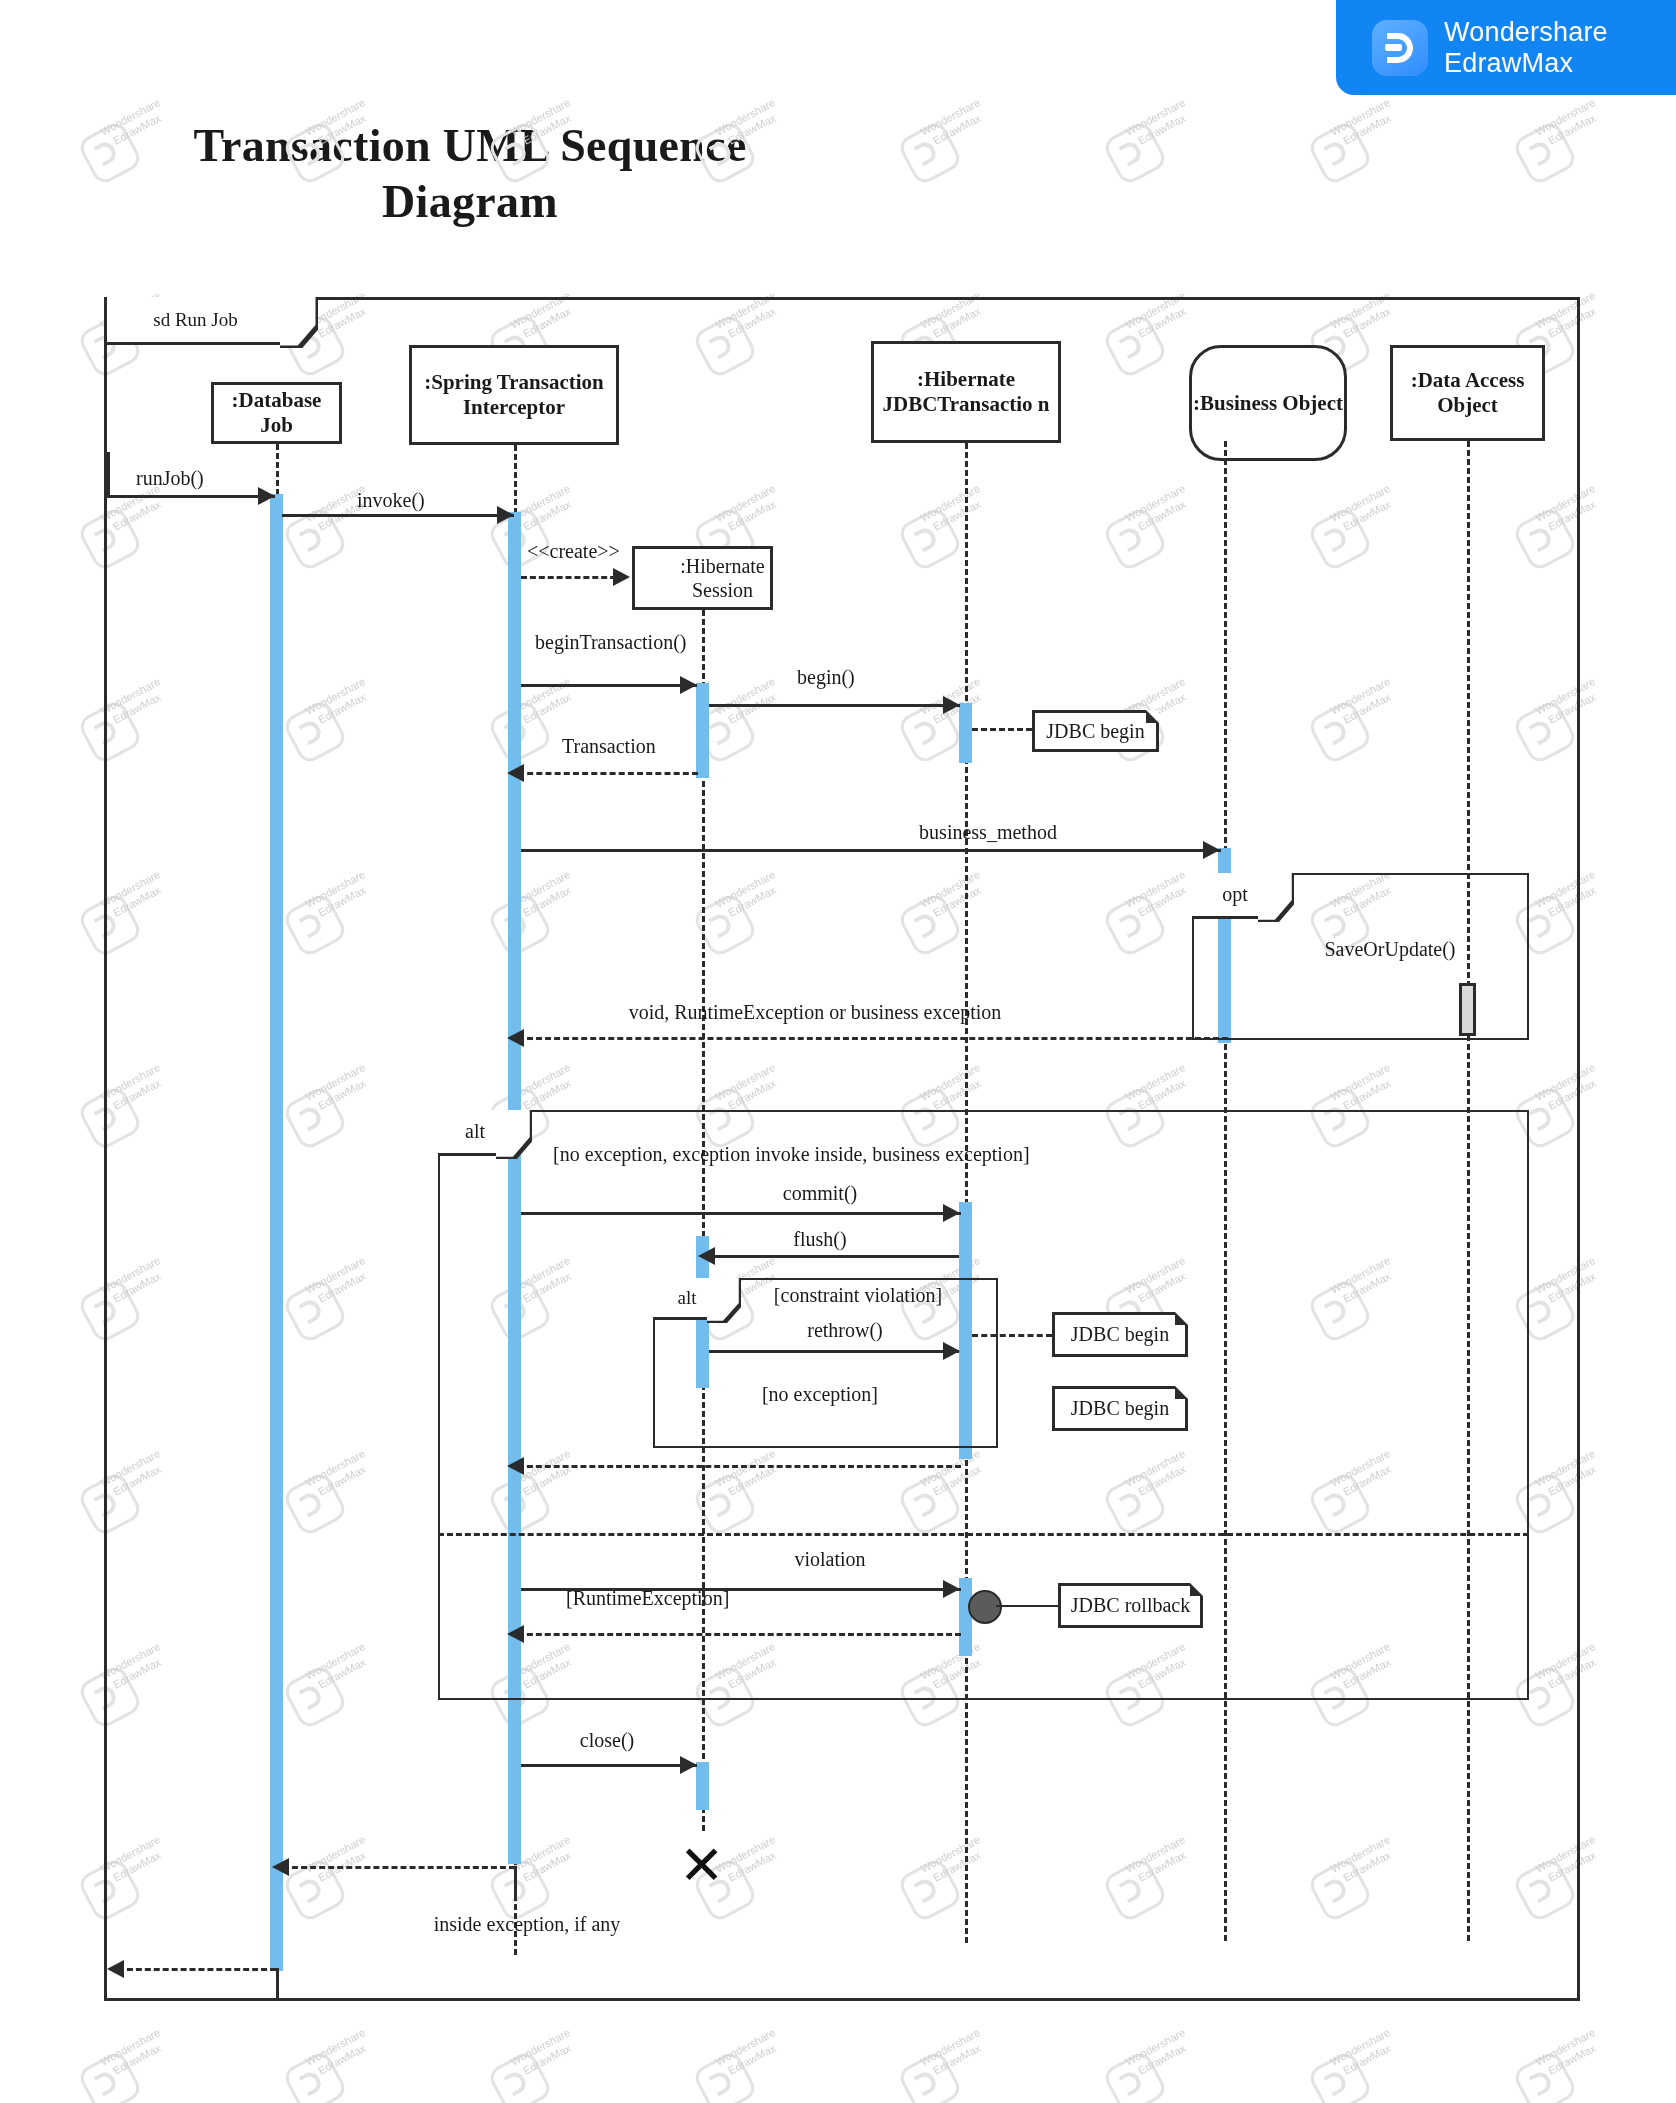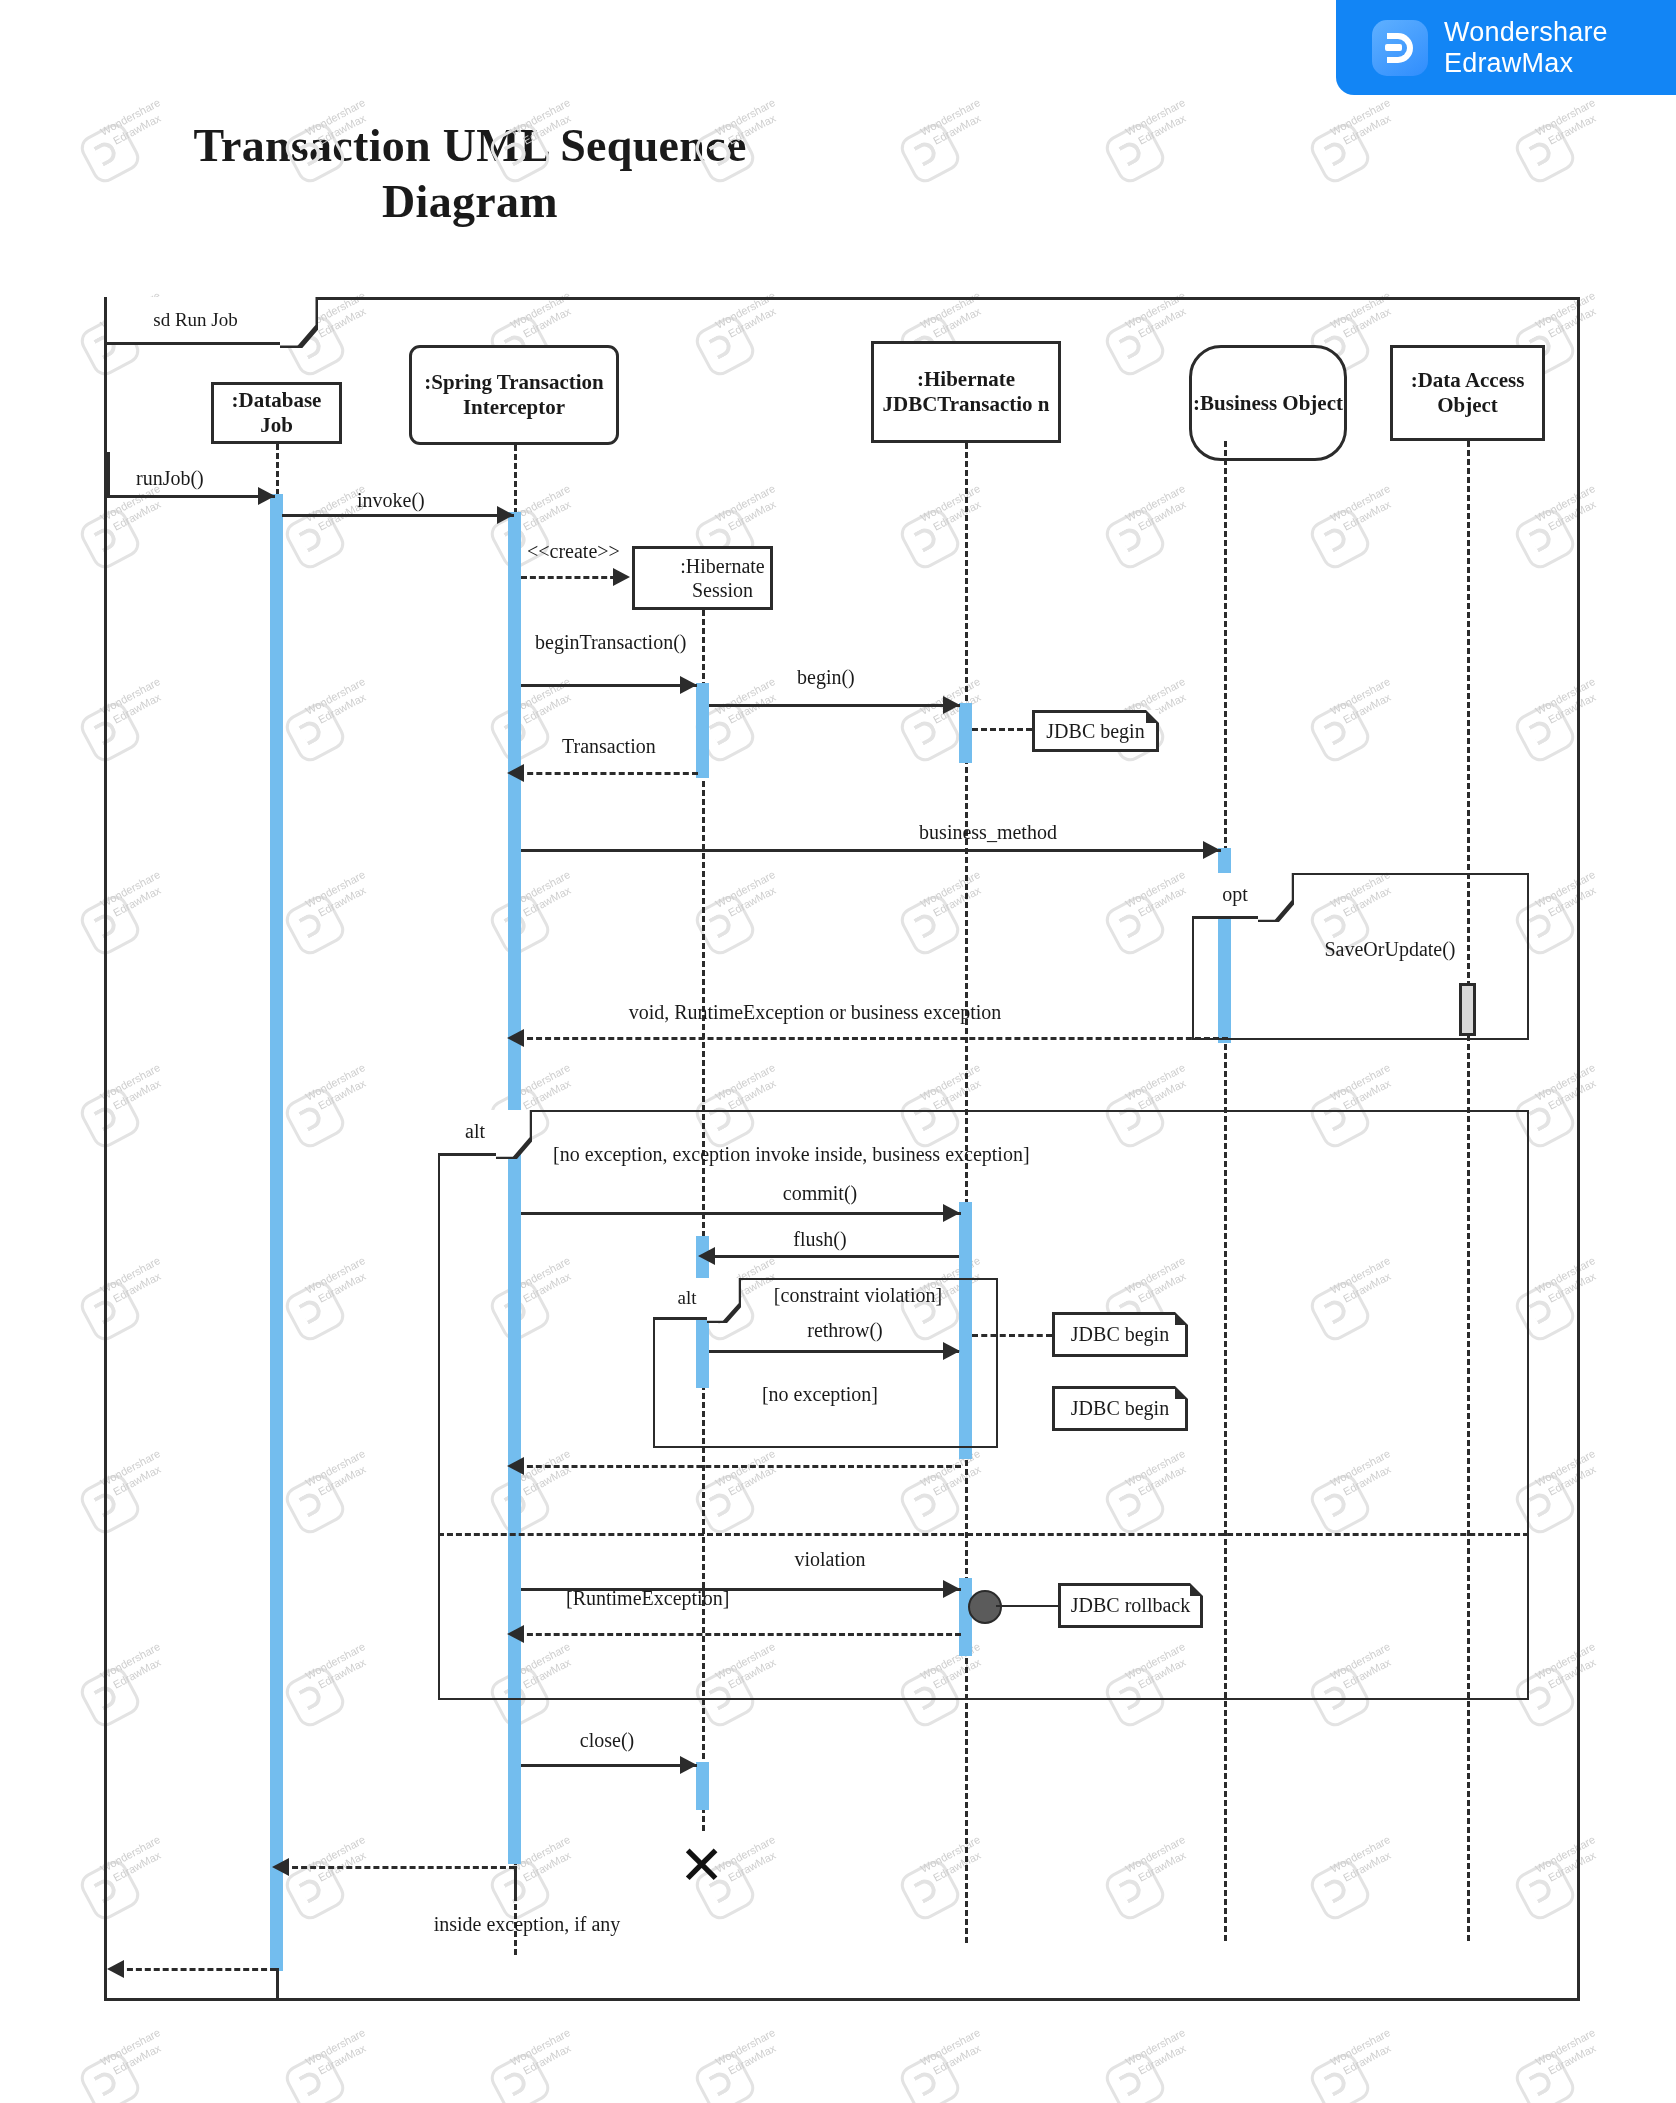--- a/index.html
+++ b/index.html
@@ -529,21 +529,21 @@
 </div>
 <svg class="pent" style="left:280px;top:297px;width:38px;height:51px;" viewBox="0 0 38 51">
   <path d="M0 0 L38 0 L38 29 L19 51 L0 51 Z" fill="#fff" stroke="none"></path>
   <path d="M38 0 L38 29 L19 51" fill="none" stroke="#2b2b2b" stroke-width="5"></path>
   <path d="M19 51 L0 51" fill="none" stroke="#2b2b2b" stroke-width="5"></path>
 </svg>
 
 <div class="plabel" style="left:211px;top:382px;width:131px;height:62px;">
   <span>:Database Job</span>
 </div>
-<div class="plabel" style="left:409px;top:345px;width:210px;height:100px;border-radius:11px;">
+<div class="plabel" style="left:409px;top:345px;width:210px;height:100px;">
   <span>:Spring Transaction Interceptor</span>
 </div>
 <div class="plabel" style="left:871px;top:341px;width:190px;height:102px;">
   <span>:Hibernate JDBCTransactio n</span>
 </div>
 <div class="plabel" style="left:1189px;top:345px;width:158px;height:116px;border-radius:32px;">
   <span>:Business Object</span>
 </div>
 <div class="plabel" style="left:1390px;top:345px;width:155px;height:96px;">
   <span>:Data Access Object</span>

